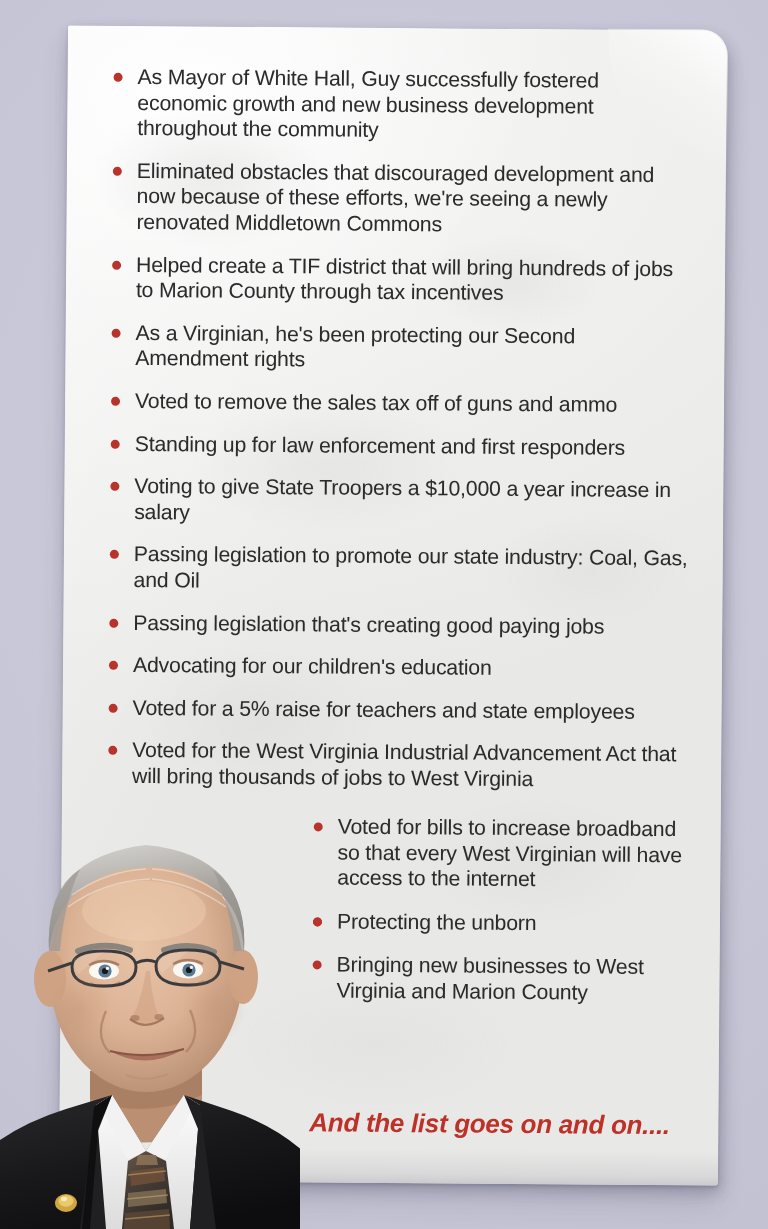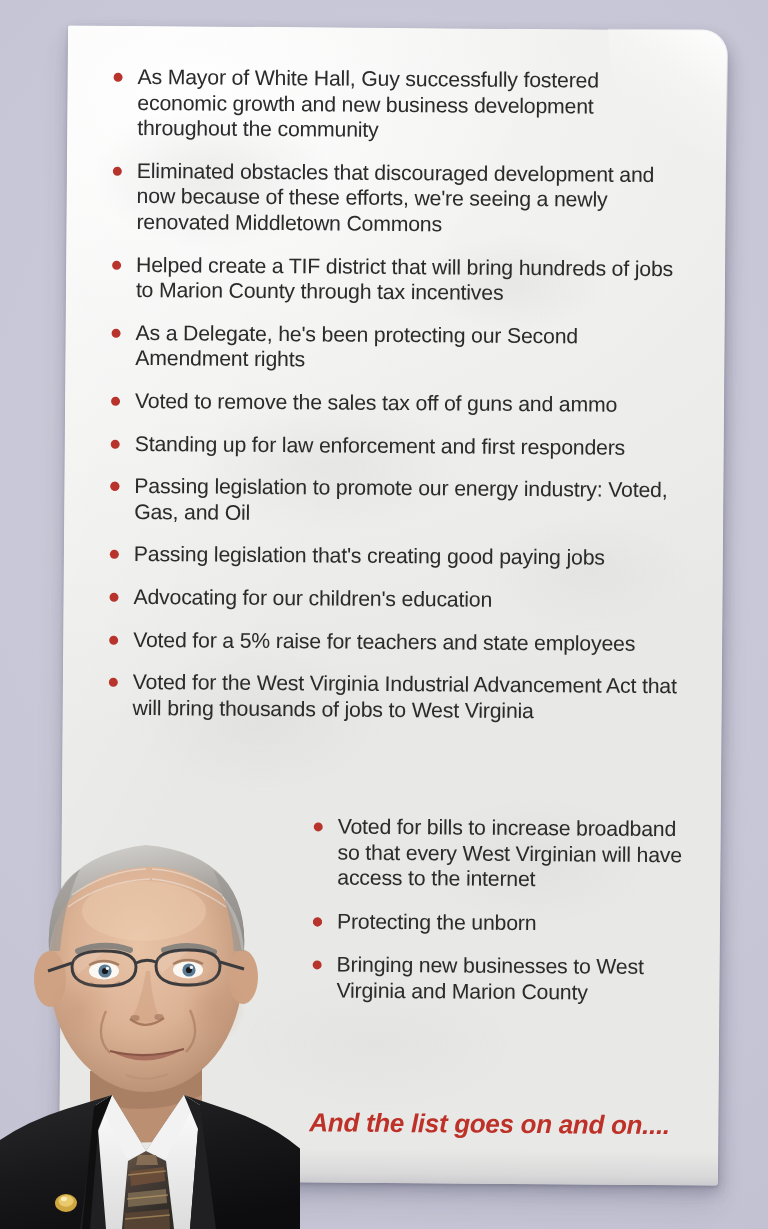--- a/index.html
+++ b/index.html
@@ -132,36 +132,37 @@
     <li class="bullet-item">
       <span class="bullet-dot"></span>
       <span>Eliminated obstacles that discouraged development and now because of these efforts, we're seeing a newly renovated Middletown Commons</span>
     </li>
     <li class="bullet-item">
       <span class="bullet-dot"></span>
       <span>Helped create a TIF district that will bring hundreds of jobs to Marion County through tax incentives</span>
     </li>
     <li class="bullet-item">
       <span class="bullet-dot"></span>
-      <span>As a Delegate, he's been protecting our Second Amendment rights</span>
+      <span>As a Virginian, he's been protecting our Second Amendment rights</span>
     </li>
     <li class="bullet-item">
       <span class="bullet-dot"></span>
       <span>Voted to remove the sales tax off of guns and ammo</span>
     </li>
     <li class="bullet-item">
       <span class="bullet-dot"></span>
       <span>Standing up for law enforcement and first responders</span>
     </li>
     <li class="bullet-item">
       <span class="bullet-dot"></span>
-    </li>
-    <li class="bullet-item">
-      <span class="bullet-dot"></span>
-      <span>Passing legislation to promote our energy industry: Voted, Gas, and Oil</span>
+      <span>Voting to give State Troopers a $10,000 a year increase in salary</span>
+    </li>
+    <li class="bullet-item">
+      <span class="bullet-dot"></span>
+      <span>Passing legislation to promote our state industry: Coal, Gas, and Oil</span>
     </li>
     <li class="bullet-item">
       <span class="bullet-dot"></span>
       <span>Passing legislation that's creating good paying jobs</span>
     </li>
     <li class="bullet-item">
       <span class="bullet-dot"></span>
       <span>Advocating for our children's education</span>
     </li>
     <li class="bullet-item">

